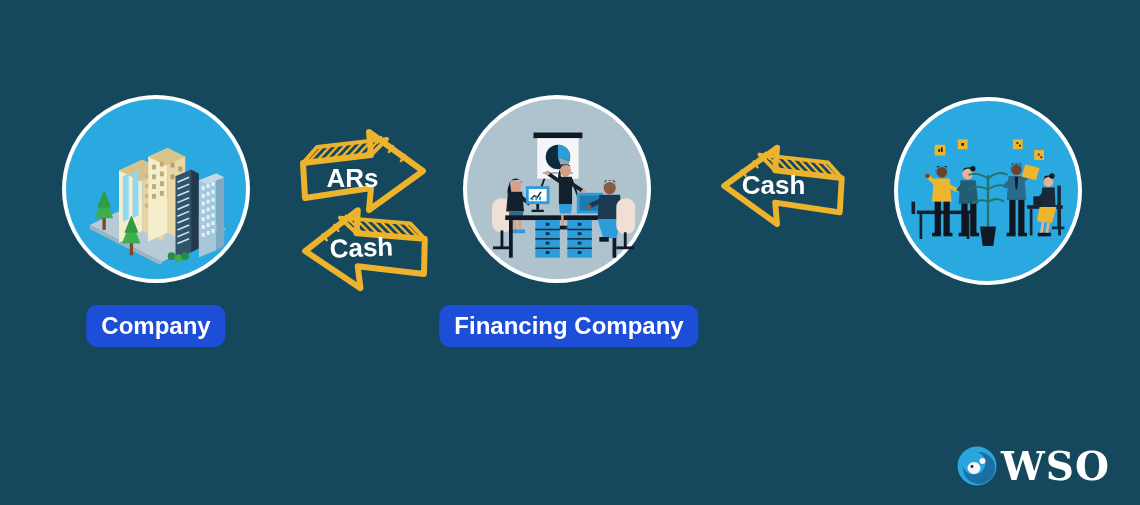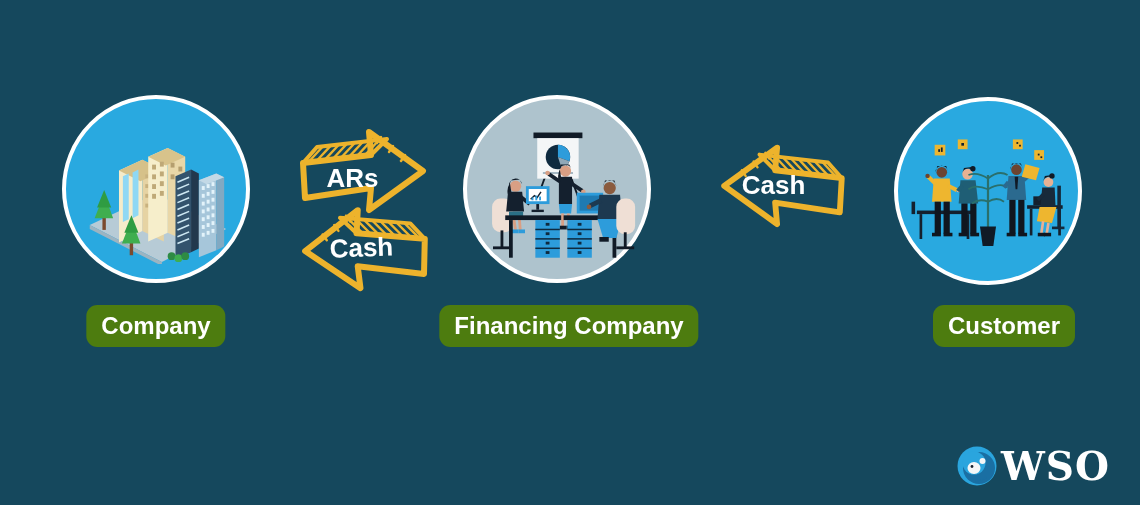--- a/index.html
+++ b/index.html
@@ -10,21 +10,21 @@
   }
   .node-circle{
     position:absolute;width:180px;height:180px;border-radius:50%;
     border:4px solid #ffffff;box-sizing:content-box;
     display:flex;align-items:center;justify-content:center;
   }
   .node-circle.blue{background:#29a9e0;}
   .node-circle.gray{background:#aec3cd;}
   .node-label{
     position:absolute;transform:translateX(-50%);
-    background:#4d7c0f;color:#ffffff;
+    background:#1d4ed8;color:#ffffff;
     font-size:24px;font-weight:bold;line-height:1;
     padding:9px 15px;border-radius:11px;white-space:nowrap;
   }
   .arrow{position:absolute;}
   .arrow svg{display:block;width:100%;height:100%;}
   .arrow-label{
     position:absolute;transform:translate(-50%,-50%);
     color:#ffffff;font-size:26px;font-weight:bold;white-space:nowrap;
   }
   .logo{position:absolute;left:956px;top:444px;display:flex;align-items:center;justify-content:flex-end;}
@@ -379,21 +379,20 @@
       <line x1="152" y1="80" x2="146" y2="86" stroke="#182a3a" stroke-width="4"></line>
       <polygon points="148,94 167,94 162,112 145,110" fill="#eeb62f"></polygon>
       <line x1="152" y1="110" x2="150" y2="124" stroke="#e7b193" stroke-width="3"></line>
       <line x1="158" y1="112" x2="156" y2="124" stroke="#e7b193" stroke-width="3"></line>
       <rect x="146" y="123" width="8" height="4" fill="#10161f"></rect>
         <rect x="153" y="123" width="8" height="4" fill="#10161f"></rect>
       <rect x="168" y="70" width="4" height="48" fill="#14283a"></rect>
       <rect x="162" y="116" width="14" height="3" fill="#14283a"></rect>
     </svg>
   </div>
-  <div class="node-label" style="left:1004px;top:305px;">Customer</div>
 
   <div class="logo">
     <svg width="42" height="42" viewBox="0 0 42 42">
       <circle cx="21" cy="21" r="19.5" fill="#2aa5de"></circle>
       <circle cx="23" cy="23" r="16" fill="#1a6fa3"></circle>
       <circle cx="18" cy="18" r="11.5" fill="#2aa5de"></circle>
       <ellipse cx="18" cy="23" rx="6.5" ry="6" fill="#f4f6f7"></ellipse>
       <circle cx="26.5" cy="16" r="3" fill="#f4f6f7"></circle>
       <circle cx="16" cy="21.5" r="1.4" fill="#15202e"></circle>
       <path d="M30,31 q-4,5 -11,5 q6,1 12,-3 Z" fill="#1a6fa3"></path>

